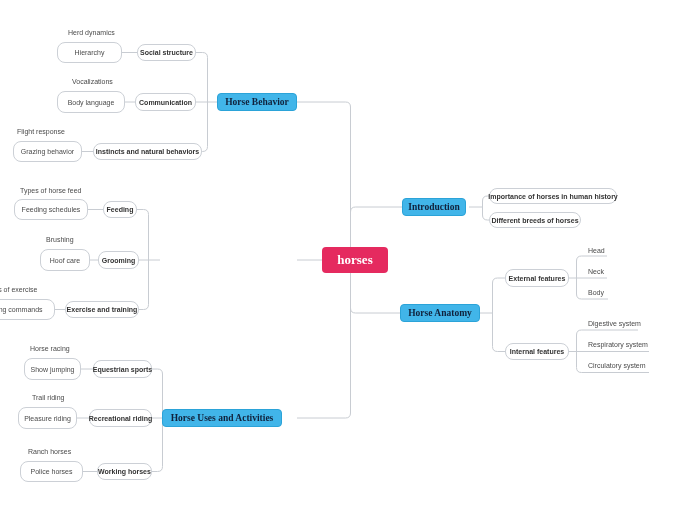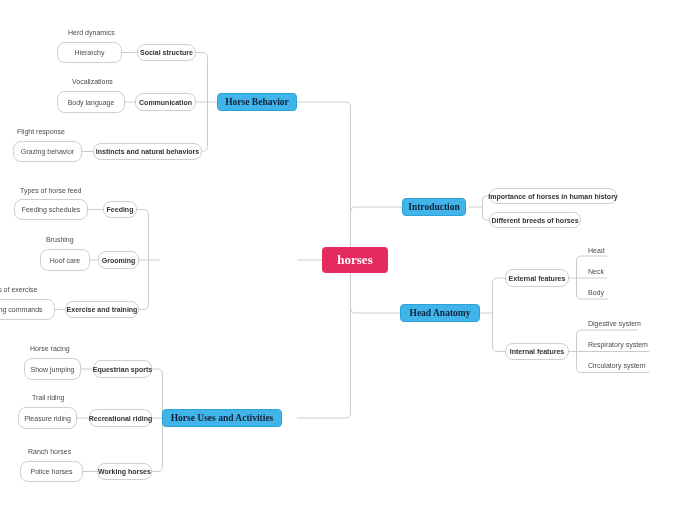--- a/index.html
+++ b/index.html
@@ -54,21 +54,21 @@
     <path d="M576.5 278 H607"></path>
     <path d="M569 351.5 H576.5"></path>
     <path d="M638 330 H581.5 Q576.5 330 576.5 335 V367.5 Q576.5 372.5 581.5 372.5 H649"></path>
     <path d="M576.5 351.5 H649"></path>
   </svg>
 
   <div class="node central" style="left:322px;top:247px;width:66px;height:26px">horses</div>
 
   <div class="node topic" style="left:217px;top:93px;width:80px;height:18px">Horse Behavior</div>
   <div class="node topic" style="left:402px;top:198px;width:64px;height:18px">Introduction</div>
-  <div class="node topic" style="left:400px;top:304px;width:80px;height:18px">Head Anatomy</div>
+  <div class="node topic" style="left:400px;top:304px;width:80px;height:18px">Horse Anatomy</div>
   <div class="node topic" style="left:162px;top:409px;width:120px;height:18px">Horse Uses and Activities</div>
 
   <div class="node sub" style="left:137px;top:44px;width:59px;height:17px">Social structure</div>
   <div class="node sub" style="left:135px;top:93px;width:61px;height:18px">Communication</div>
   <div class="node sub" style="left:93px;top:143px;width:109px;height:17px">Instincts and natural behaviors</div>
   <div class="node sub" style="left:103px;top:201px;width:34px;height:17px">Feeding</div>
   <div class="node sub" style="left:98px;top:251px;width:41px;height:18px">Grooming</div>
   <div class="node sub" style="left:65px;top:301px;width:74px;height:17px">Exercise and training</div>
   <div class="node sub" style="left:93px;top:360px;width:59px;height:18px">Equestrian sports</div>
   <div class="node sub" style="left:89px;top:409px;width:63px;height:18px">Recreational riding</div>

